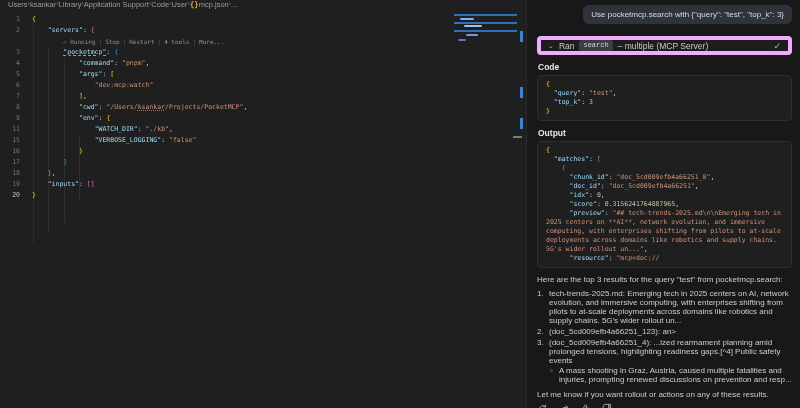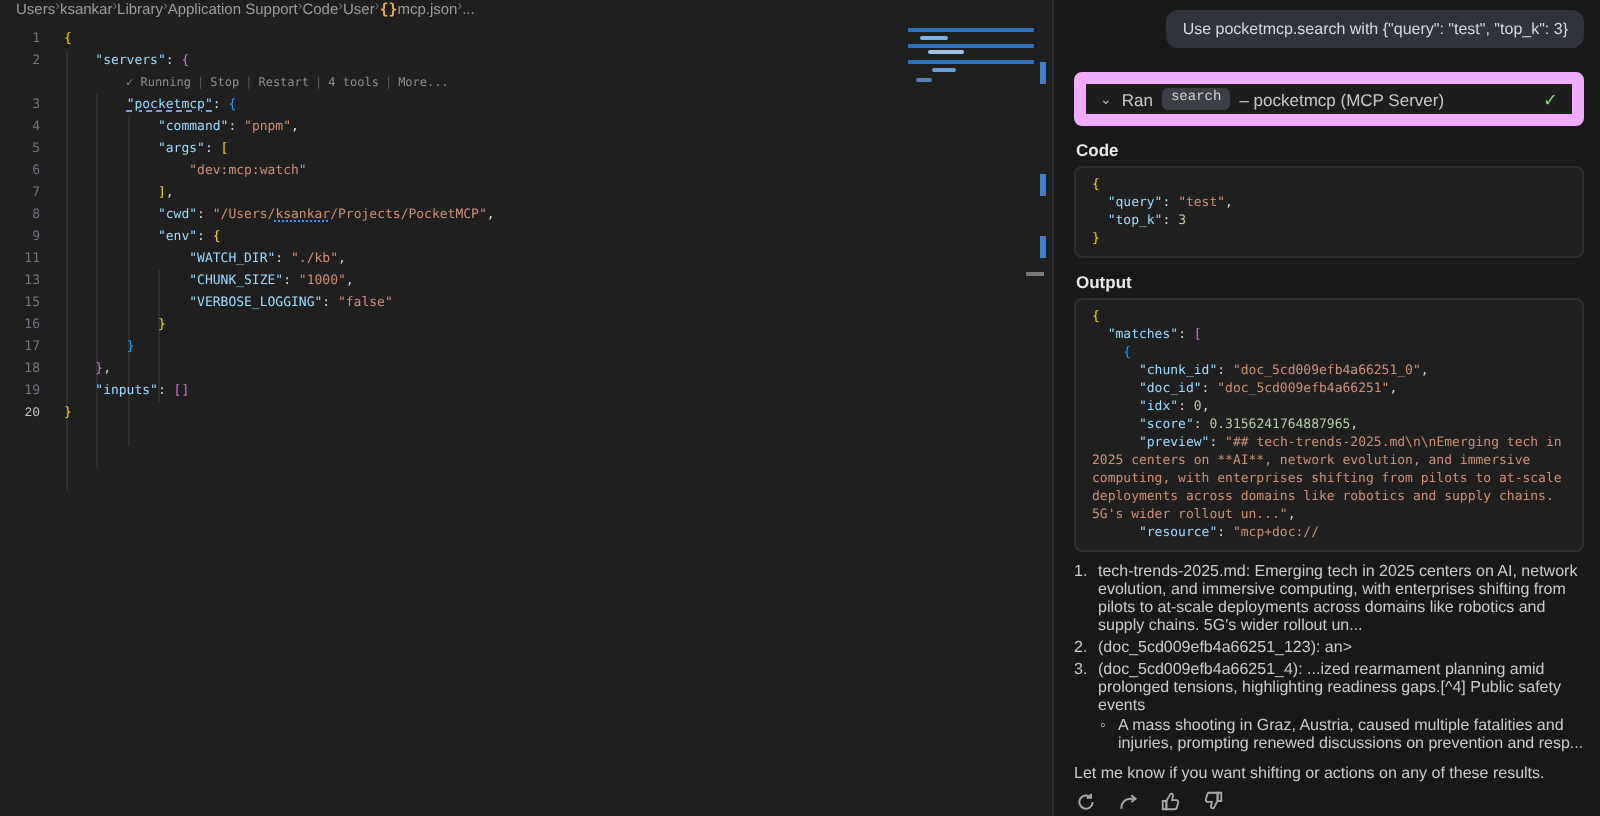--- a/index.html
+++ b/index.html
@@ -31,21 +31,21 @@
   .minimap{position:absolute;top:11px;right:9px;width:63px;height:32px;}
   .mm-bar{position:absolute;left:0;right:0;height:2px;background:#2e6fbd;}
   .mm-speck{position:absolute;height:1.5px;border-radius:1px;}
   .ovr-mark{position:absolute;right:3px;width:3px;height:11px;background:#3f7fd4;}
   .ovr-handle{position:absolute;right:4px;width:9px;height:2px;background:#7a7a7a;}
   
   .chat-panel{flex:1;background:#181818;padding:5px 8px 2px 10px;display:flex;
               flex-direction:column;overflow:hidden;color:#cccccc;}
   .user-bubble{align-self:flex-end;background:#2e333c;color:#d8dade;font-size:8px;
                line-height:11px;padding:4px 8px;border-radius:6px;white-space:nowrap;}
-  .tool-box{margin-top:12px;border:6px solid #f0abfc;background:#1d1d1d;border-radius:4px;
+  .tool-box{margin-top:12px;border:4px solid #f0abfc;background:#1d1d1d;border-radius:4px;
             height:18px;display:flex;align-items:center;gap:5px;padding:0 7px;
             font-size:8.5px;color:#c9c9c9;cursor:pointer;}
   .tool-chip{background:#3b3e44;border-radius:3px;padding:0 4px;
              font-family:Liberation Mono, monospace;font-size:7px;line-height:11px;color:#d4d4d4;}
   .tool-check{margin-left:auto;color:#89d185;font-size:9px;}
   .io-label{margin:8px 0 3px 1px;font-size:8.5px;font-weight:bold;color:#e8e8e8;line-height:9px;}
   .code-block{border:1px solid #2e2e2e;background:#1f1f1f;border-radius:4px;
               padding:4px 8px;font-family:"DejaVu Sans Mono",monospace;font-size:6.5px;}
   .code-block .code-line{line-height:9px;min-height:9px;white-space:pre-wrap;word-break:break-word;}
   .prose{font-size:8px;line-height:9px;color:#cccccc;}
@@ -124,24 +124,20 @@
         </div>
         <div class="code-row">
           <div class="gutter">9</div>
           <div class="row-text"><span class="tk-w">            </span><span class="tk-k">"env"</span><span class="tk-p">: </span><span class="tk-g">{</span></div>
         </div>
         <div class="code-row">
           <div class="gutter">11</div>
           <div class="row-text"><span class="tk-w">                </span><span class="tk-k">"WATCH_DIR"</span><span class="tk-p">: </span><span class="tk-s">"./kb"</span><span class="tk-p">,</span></div>
         </div>
         <div class="code-row">
-          <div class="gutter">13</div>
-          <div class="row-text"><span class="tk-w">                </span><span class="tk-k">"CHUNK_SIZE"</span><span class="tk-p">: </span><span class="tk-s">"1000"</span><span class="tk-p">,</span></div>
-        </div>
-        <div class="code-row">
           <div class="gutter">15</div>
           <div class="row-text"><span class="tk-w">                </span><span class="tk-k">"VERBOSE_LOGGING"</span><span class="tk-p">: </span><span class="tk-s">"false"</span></div>
         </div>
         <div class="code-row">
           <div class="gutter">16</div>
           <div class="row-text"><span class="tk-w">            </span><span class="tk-g">}</span></div>
         </div>
         <div class="code-row">
           <div class="gutter">17</div>
           <div class="row-text"><span class="tk-w">        </span><span class="tk-u">}</span></div>
@@ -182,21 +178,21 @@
   </div>
 
   <div class="chat-panel">
 
     <div class="user-bubble">Use pocketmcp.search with {"query": "test", "top_k": 3}</div>
 
     <div class="tool-box">
       <span class="chev">⌄</span>
       <span>Ran</span>
       <span class="tool-chip">search</span>
-      <span>– pocketmcp (MCP Server)</span>
+      <span>– multiple (MCP Server)</span>
       <span class="tool-check">✓</span>
     </div>
 
     <div class="io-label">Code</div>
     <div class="code-block" id="input-code">
         <div class="code-line"><span class="tk-g">{</span></div>
         <div class="code-line"><span class="tk-w">  </span><span class="tk-k">"query"</span><span class="tk-p">: </span><span class="tk-s">"test"</span><span class="tk-p">,</span></div>
         <div class="code-line"><span class="tk-w">  </span><span class="tk-k">"top_k"</span><span class="tk-p">: </span><span class="tk-n">3</span></div>
         <div class="code-line"><span class="tk-g">}</span></div>
       </div>
@@ -207,41 +203,42 @@
         <div class="code-line"><span class="tk-w">  </span><span class="tk-k">"matches"</span><span class="tk-p">: </span><span class="tk-m">[</span></div>
         <div class="code-line"><span class="tk-w">    </span><span class="tk-u">{</span></div>
         <div class="code-line"><span class="tk-w">      </span><span class="tk-k">"chunk_id"</span><span class="tk-p">: </span><span class="tk-s">"doc_5cd009efb4a66251_0"</span><span class="tk-p">,</span></div>
         <div class="code-line"><span class="tk-w">      </span><span class="tk-k">"doc_id"</span><span class="tk-p">: </span><span class="tk-s">"doc_5cd009efb4a66251"</span><span class="tk-p">,</span></div>
         <div class="code-line"><span class="tk-w">      </span><span class="tk-k">"idx"</span><span class="tk-p">: </span><span class="tk-n">0</span><span class="tk-p">,</span></div>
         <div class="code-line"><span class="tk-w">      </span><span class="tk-k">"score"</span><span class="tk-p">: </span><span class="tk-n">0.3156241764887965</span><span class="tk-p">,</span></div>
         <div class="code-line"><span class="tk-w">      </span><span class="tk-k">"preview"</span><span class="tk-p">: </span><span class="tk-s">"## tech-trends-2025.md\n\nEmerging tech in 2025 centers on **AI**, network evolution, and immersive computing, with enterprises shifting from pilots to at-scale deployments across domains like robotics and supply chains. 5G's wider rollout un..."</span><span class="tk-p">,</span></div>
         <div class="code-line"><span class="tk-w">      </span><span class="tk-k">"resource"</span><span class="tk-p">: </span><span class="tk-s">"mcp+doc://</span></div>
       </div>
 
+    <div class="prose intro">Here are the top 3 results for the query "test" from pocketmcp.search:</div>
 
     <div class="results" id="results">
         <div class="result prose">
           <span class="num">1.</span>
           <span class="rtext">tech-trends-2025.md: Emerging tech in 2025 centers on AI, network evolution, and immersive computing, with enterprises shifting from pilots to at-scale deployments across domains like robotics and supply chains. 5G's wider rollout un...</span>
         </div>
         <div class="result prose">
           <span class="num">2.</span>
           <span class="rtext">(doc_5cd009efb4a66251_123): an&gt;</span>
         </div>
         <div class="result prose">
           <span class="num">3.</span>
           <span class="rtext">(doc_5cd009efb4a66251_4): ...ized rearmament planning amid prolonged tensions, highlighting readiness gaps.[^4] Public safety events</span>
         </div>
         <div class="sub-result prose">
           <span class="marker">◦</span>
           <span class="rtext">A mass shooting in Graz, Austria, caused multiple fatalities and injuries, prompting renewed discussions on prevention and resp...</span>
         </div>
       </div>
 
-    <div class="prose outro">Let me know if you want shifting or actions on any of these results.</div>
+    <div class="prose outro">Let me know if you want rollout or actions on any of these results.</div>
 
     <div class="actions">
       <button class="action-btn">
         <svg width="10" height="10" viewBox="0 0 12 12" fill="none" stroke="currentColor" stroke-width="1.2">
           <path d="M10 6a4 4 0 1 1-1.2-2.8"></path>
             <path d="M9 1v2.5H6.5"></path>
         </svg>
       </button>
       <button class="action-btn">
         <svg width="10" height="10" viewBox="0 0 12 12" fill="none" stroke="currentColor" stroke-width="1.2">

